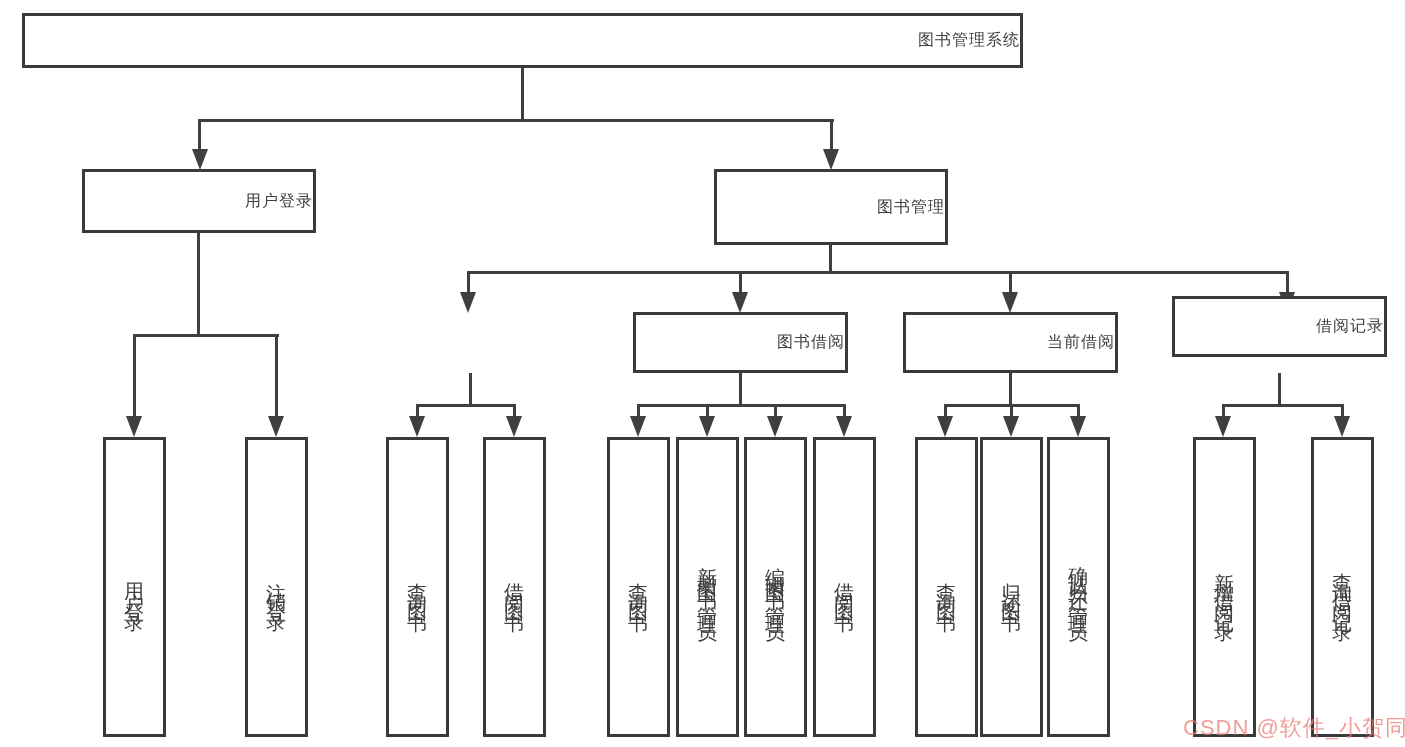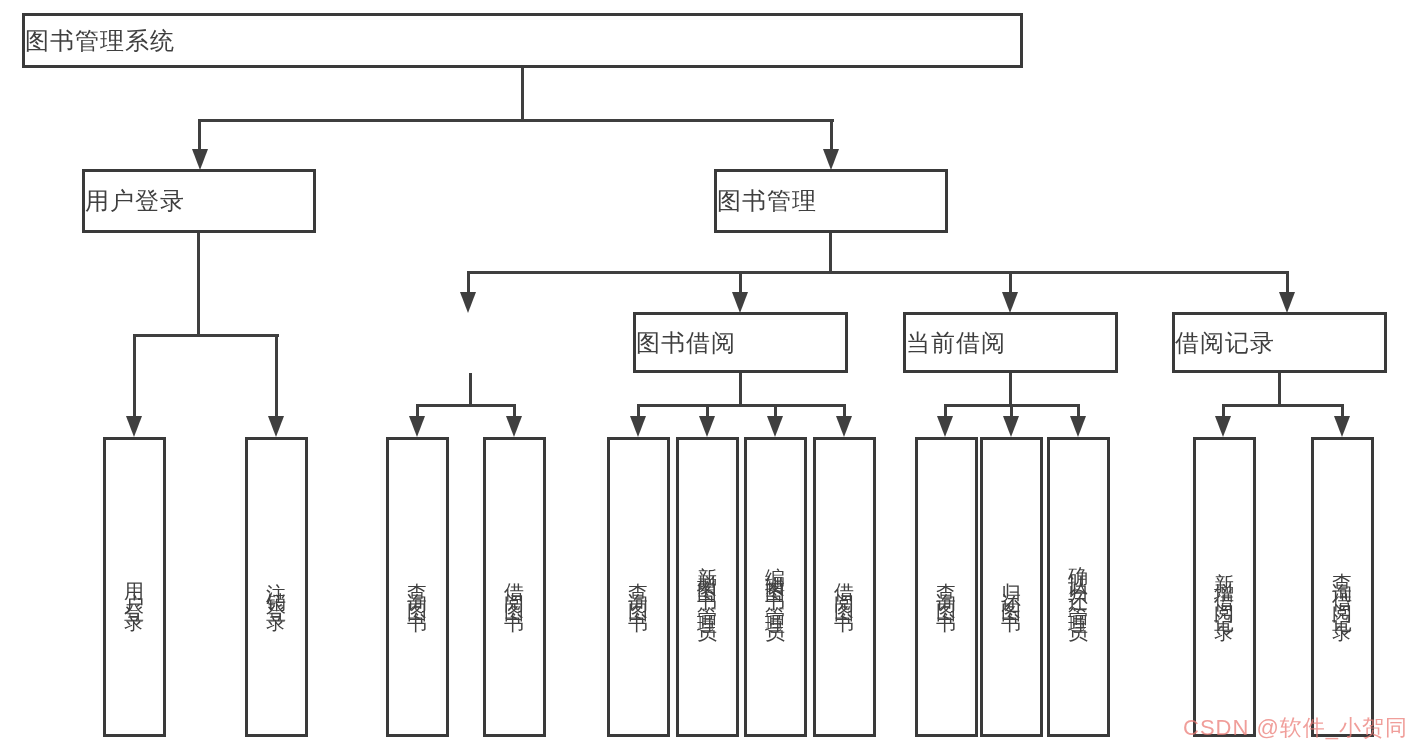--- a/index.html
+++ b/index.html
@@ -4,22 +4,22 @@
 <title>图书管理系统</title>
 <style>
   html,body{margin:0;padding:0;background:#ffffff;}
   body{font-family:"Liberation Sans","DejaVu Sans",sans-serif;}
   .canvas{position:relative;width:1405px;height:747px;background:#ffffff;overflow:hidden;}
 
   
   .box{
     position:absolute;box-sizing:border-box;background:#ffffff;
     border:3px solid #3a3a3a;color:#3f3f3f;
-    display:flex;align-items:center;justify-content:flex-start;
-    font-size:24px;letter-spacing:1px;z-index:2;
+    display:flex;align-items:center;justify-content:flex-end;
+    font-size:16px;letter-spacing:1px;z-index:2;
   }
   .vbox{
     position:absolute;box-sizing:border-box;background:#ffffff;
     border:3px solid #3a3a3a;color:#3f3f3f;
     display:flex;align-items:center;justify-content:center;
     font-size:20px;z-index:2;
   }
   .vbox .vtext{
     writing-mode:vertical-rl;text-orientation:mixed;
     letter-spacing:10px;line-height:1;white-space:nowrap;
@@ -51,21 +51,21 @@
   <div class="line" style="left:521px;top:68px;width:3px;height:53px;"></div>
   <div class="line" style="left:199px;top:119px;width:635px;height:3px;"></div>
   <div class="line" style="left:198px;top:119px;width:3px;height:31px;"></div>
   <div class="arrow" style="left:192px;top:149px;"></div>
   <div class="line" style="left:830px;top:119px;width:3px;height:31px;"></div>
   <div class="arrow" style="left:823px;top:149px;"></div>
 
   <div class="box" style="left:82px;top:169px;width:234px;height:64px;">
     <span>用户登录</span>
   </div>
-  <div class="box" style="left:714px;top:169px;width:234px;height:64px;">
+  <div class="box" style="left:714px;top:169px;width:234px;height:76px;">
     <span>图书管理</span>
   </div>
 
   <div class="line" style="left:197px;top:233px;width:3px;height:104px;"></div>
   <div class="line" style="left:133px;top:334px;width:146px;height:3px;"></div>
   <div class="line" style="left:133px;top:334px;width:3px;height:84px;"></div>
   <div class="arrow" style="left:126px;top:416px;"></div>
   <div class="line" style="left:275px;top:334px;width:3px;height:84px;"></div>
   <div class="arrow" style="left:268px;top:416px;"></div>
 
@@ -79,21 +79,21 @@
   <div class="arrow" style="left:1002px;top:292px;"></div>
   <div class="line" style="left:1286px;top:271px;width:3px;height:24px;"></div>
   <div class="arrow" style="left:1279px;top:292px;"></div>
 
   <div class="box" style="left:633px;top:312px;width:215px;height:61px;">
     <span>图书借阅</span>
   </div>
   <div class="box" style="left:903px;top:312px;width:215px;height:61px;">
     <span>当前借阅</span>
   </div>
-  <div class="box" style="left:1172px;top:312px;width:215px;height:61px;">
+  <div class="box" style="left:1172px;top:296px;width:215px;height:61px;">
     <span>借阅记录</span>
   </div>
 
   <div class="line" style="left:469px;top:373px;width:3px;height:34px;"></div>
   <div class="line" style="left:416px;top:404px;width:100px;height:3px;"></div>
   <div class="line" style="left:416px;top:404px;width:3px;height:15px;"></div>
   <div class="arrow" style="left:409px;top:416px;"></div>
   <div class="line" style="left:513px;top:404px;width:3px;height:15px;"></div>
   <div class="arrow" style="left:506px;top:416px;"></div>
 

